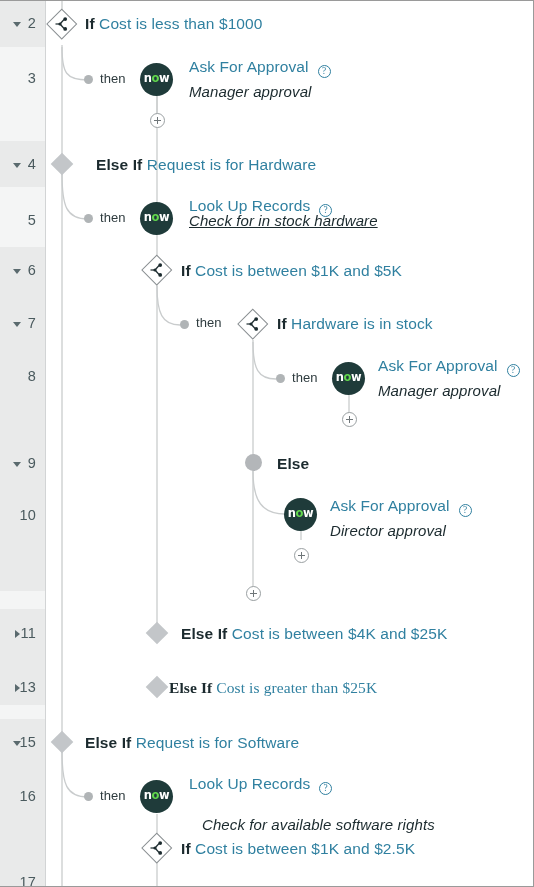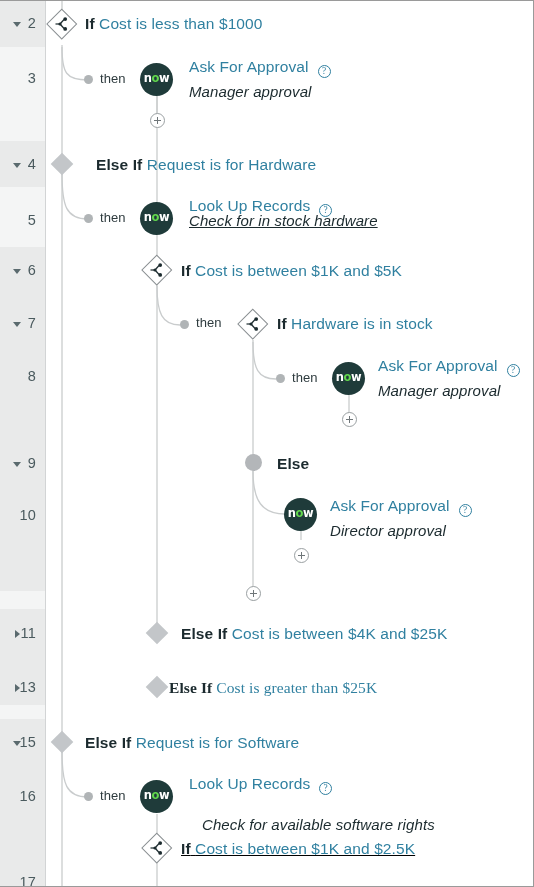--- a/index.html
+++ b/index.html
@@ -404,16 +404,16 @@
             <g stroke="#1b2a2e" stroke-width="1.2" fill="#1b2a2e">
               <path d="M1.5,8 L6,8" fill="none"></path>
               <path d="M6,8 L10,3.5" fill="none"></path>
               <path d="M6,8 L10,12.5" fill="none"></path>
               <circle cx="11.2" cy="3.1" r="1.9" stroke="none"></circle>
               <circle cx="11.2" cy="12.9" r="1.9" stroke="none"></circle>
               <circle cx="6" cy="8" r="1.6" stroke="none"></circle>
             </g>
           </svg></div>
       </div>
-      <div class="cond-label" style="left: 181px; top: 839px; text-decoration: underline;"><span class="kw">If</span> <span class="expr">Cost is between $1K and $2.5K</span></div>
+      <div class="cond-label" style="left: 181px; top: 839px;"><span class="kw">If</span> <span class="expr">Cost is between $1K and $2.5K</span></div>
     </div>
 
 </div>
 
 </body></html>

